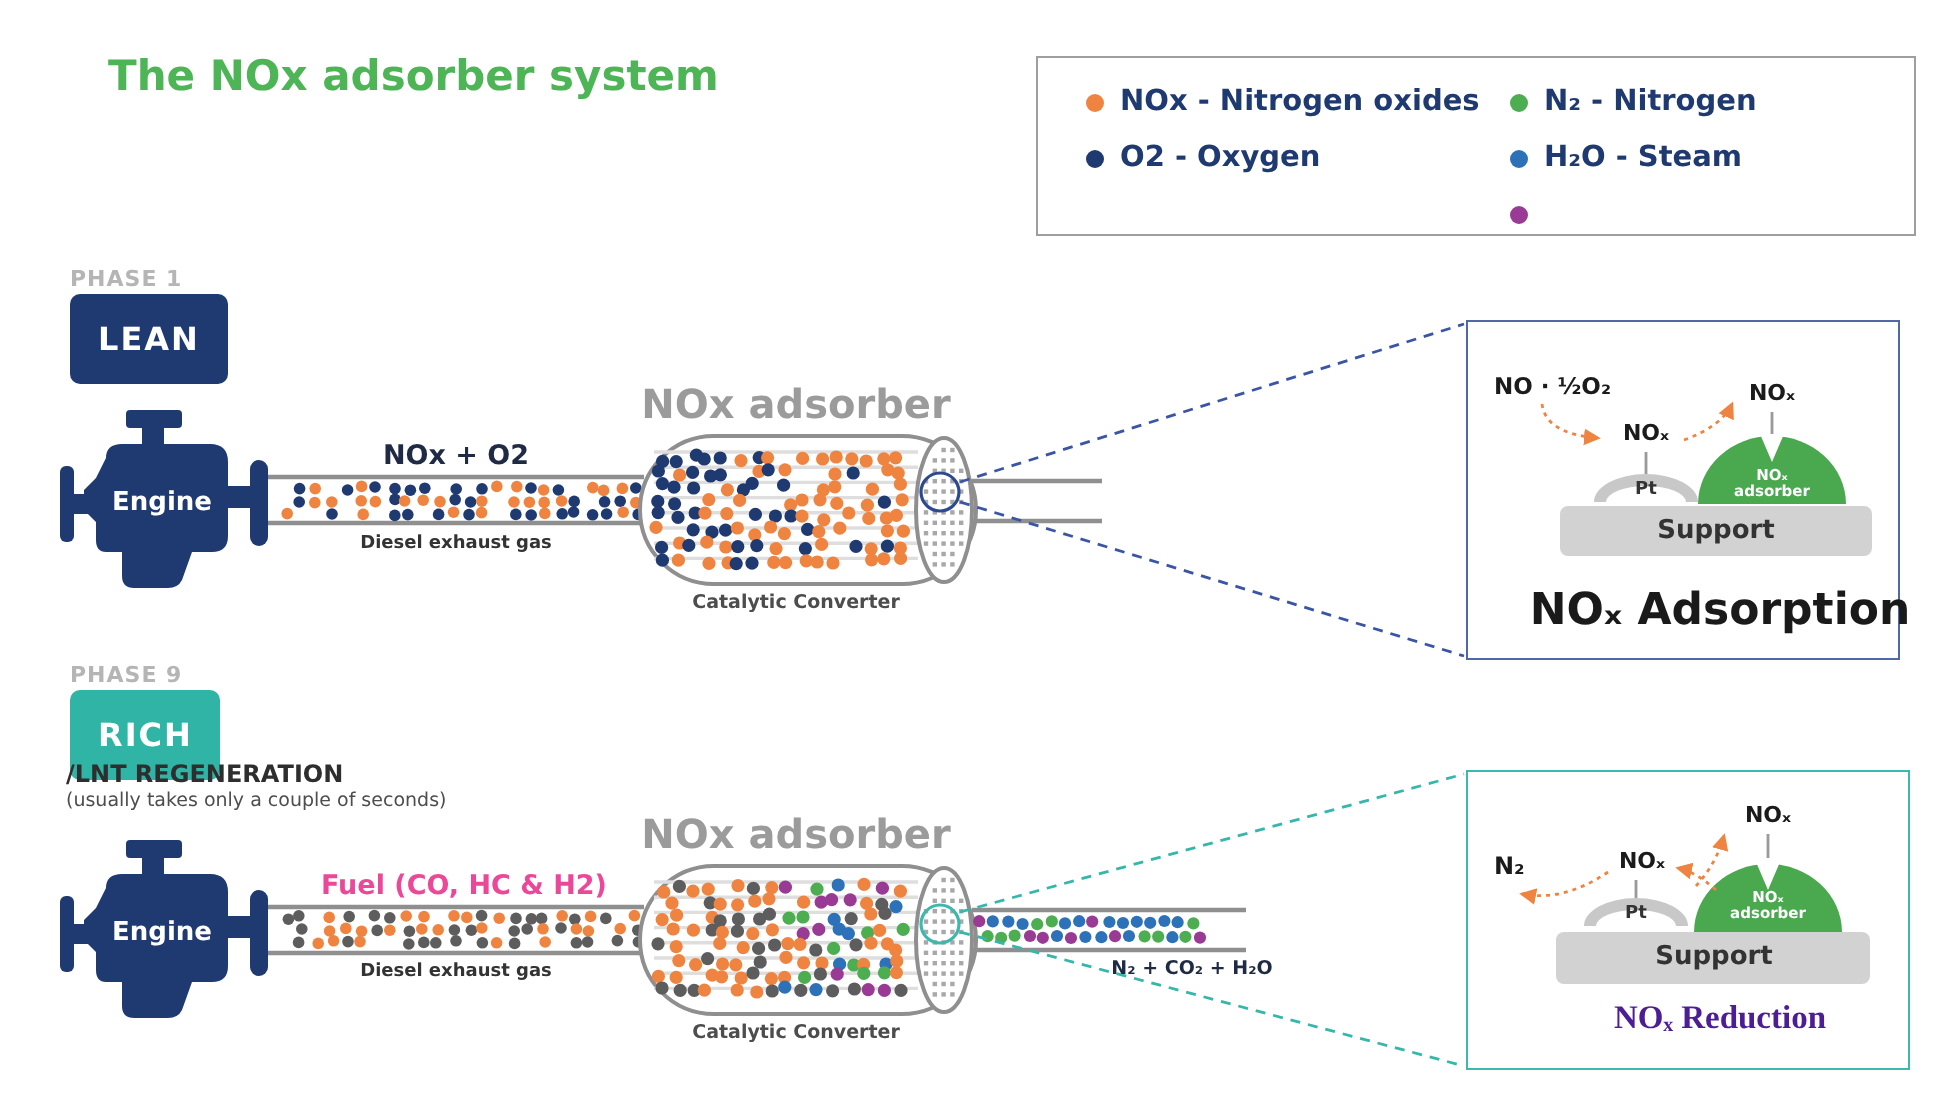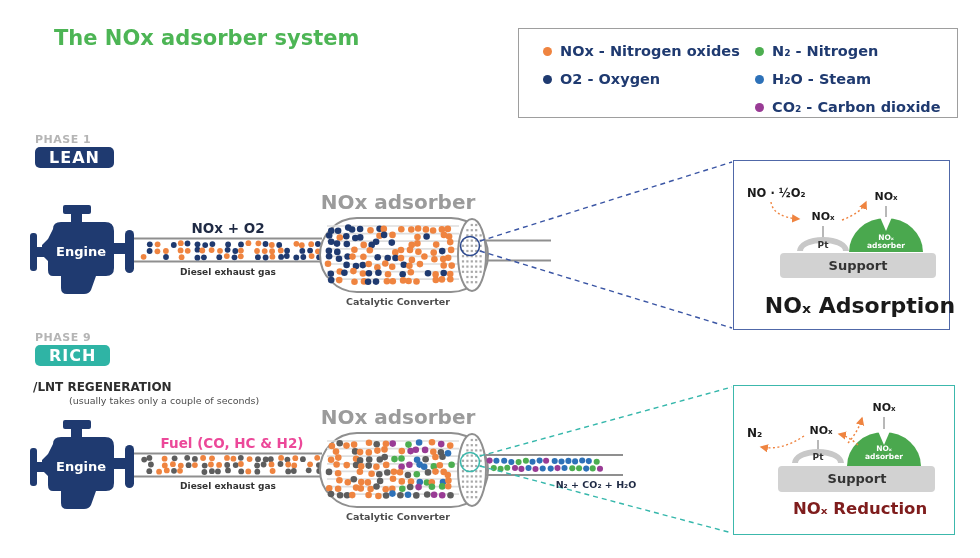--- a/index.html
+++ b/index.html
@@ -2,21 +2,21 @@
 <html><head>
 <meta charset="utf-8">
 <style>
   html,body{margin:0;padding:0;background:#fff;}
   .canvas{position:relative;width:980px;height:558px;background:#fff;overflow:hidden;
           font-family:"DejaVu Sans",sans-serif;}
   .t{position:absolute;white-space:nowrap;z-index:2;}
   .c{transform:translateX(-50%);}
   .b{font-weight:bold;}
   .badge{position:absolute;z-index:2;color:#fff;font-weight:bold;font-size:16px;
-         padding:1px 14px;border-radius:5px;letter-spacing:1px;}
+         padding:13px 14px;border-radius:5px;letter-spacing:1px;}
   .box{position:absolute;background:#fff;z-index:0;}
   svg.layer{position:absolute;left:0;top:0;z-index:1;pointer-events:none;}
   .legend{position:absolute;left:518px;top:28px;width:440px;height:90px;
           border:1.5px solid #9e9e9e;background:#fff;z-index:2;box-sizing:border-box;}
   .legend-col{position:absolute;top:8px;display:flex;flex-direction:column;}
   .legend-item{display:flex;align-items:center;gap:8px;height:28px;
                font-weight:bold;font-size:14.5px;color:#1f3a70;}
   .legend-dot{width:9px;height:9px;border-radius:50%;flex:0 0 auto;}
 </style>
 </head>
@@ -614,21 +614,20 @@
         <div class="legend-item">
           <span class="legend-dot" style="background: rgb(76, 174, 80);"></span>
           <span>N₂ - Nitrogen</span>
         </div>
         <div class="legend-item">
           <span class="legend-dot" style="background: rgb(45, 113, 184);"></span>
           <span>H₂O - Steam</span>
         </div>
         <div class="legend-item">
           <span class="legend-dot" style="background: rgb(153, 59, 149);"></span>
-          <span>CO₂ - Carbon dioxide</span>
         </div>
       </div>
   </div>
 
   <div class="t b" style="left:35px;top:133px;font-size:11px;color:#b5b5b5;letter-spacing:0.5px;">PHASE 1</div>
   <div class="badge" style="left:35px;top:147px;background:#1f3a70;">LEAN</div>
 
   <div class="t b c" style="left:81px;top:244px;font-size:13px;color:#fff;">Engine</div>
   <div class="t b c" style="left:228px;top:220px;font-size:13.5px;color:#1f2a44;">NOx + O2</div>
   <div class="t b c" style="left:228px;top:267px;font-size:9px;color:#333;">Diesel exhaust gas</div>
@@ -640,30 +639,30 @@
   <div class="t b c" style="left:886px;top:190px;font-size:11px;color:#1b1b1b;">NOₓ</div>
   <div class="t b c" style="left:823px;top:240px;font-size:9px;color:#333;">Pt</div>
   <div class="t b c" style="left:886px;top:233px;font-size:7.5px;color:#fff;">NOₓ</div>
   <div class="t b c" style="left:886px;top:241px;font-size:7.5px;color:#fff;">adsorber</div>
   <div class="t b c" style="left:858px;top:258px;font-size:13px;color:#333;">Support</div>
   <div class="t b c" style="left:860px;top:293px;font-size:22px;color:#1a1a1a;">NOₓ Adsorption</div>
 
   <div class="t b" style="left:35px;top:331px;font-size:11px;color:#b5b5b5;letter-spacing:0.5px;">PHASE 9</div>
   <div class="badge" style="left:35px;top:345px;background:#2fb4a5;">RICH</div>
   <div class="t b" style="left:33px;top:380px;font-size:12px;color:#2e2e2e;">/LNT REGENERATION</div>
-  <div class="t" style="left:33px;top:395px;font-size:9.5px;color:#4d4d4d;margin-left:36px;">(usually takes only a couple of seconds)</div>
+  <div class="t" style="left:33px;top:395px;font-size:9.5px;color:#4d4d4d;">(usually takes only a couple of seconds)</div>
 
   <div class="t b c" style="left:81px;top:459px;font-size:13px;color:#fff;">Engine</div>
   <div class="t b c" style="left:232px;top:435px;font-size:13.5px;color:#ec4899;text-align:center;">Fuel (CO, HC &amp; H2)</div>
   <div class="t b c" style="left:228px;top:481px;font-size:9px;color:#333;">Diesel exhaust gas</div>
   <div class="t b c" style="left:398px;top:405px;font-size:20px;color:#9b9b9b;">NOx adsorber</div>
   <div class="t b c" style="left:398px;top:511px;font-size:9.5px;color:#4d4d4d;">Catalytic Converter</div>
   <div class="t b c" style="left:596px;top:479px;font-size:9.5px;color:#1f2a44;">N₂ + CO₂ + H₂O</div>
 
   <div class="t b" style="left:747px;top:426px;font-size:12px;color:#1b1b1b;">N₂</div>
   <div class="t b c" style="left:821px;top:424px;font-size:11px;color:#1b1b1b;">NOₓ</div>
   <div class="t b c" style="left:884px;top:401px;font-size:11px;color:#1b1b1b;">NOₓ</div>
   <div class="t b c" style="left:818px;top:452px;font-size:9px;color:#333;">Pt</div>
   <div class="t b c" style="left:884px;top:444px;font-size:7.5px;color:#fff;">NOₓ</div>
   <div class="t b c" style="left:884px;top:452px;font-size:7.5px;color:#fff;">adsorber</div>
   <div class="t b c" style="left:857px;top:471px;font-size:13px;color:#333;">Support</div>
-  <div class="t b c" style="left:860px;top:499px;font-size:16.5px;color:#7f1d1d;">NOₓ Reduction</div>
+  <div class="t b c" style="left:860px;top:499px;font-size:16.5px;color:#4c1d95;font-family:Liberation Serif, serif;">NOₓ Reduction</div>
 </div>
 
 </body></html>

